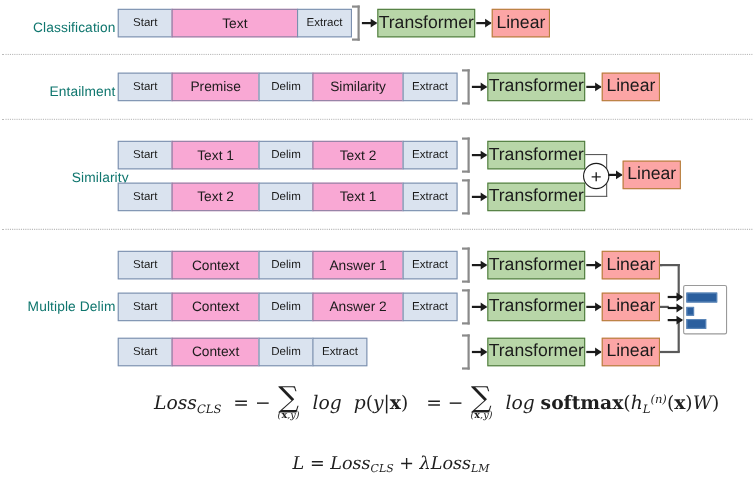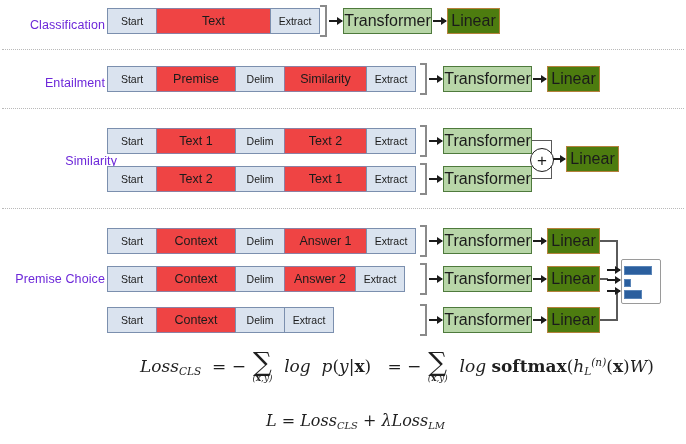--- a/index.html
+++ b/index.html
@@ -8,21 +8,21 @@
     font-family:"Liberation Sans",sans-serif;
     color:#222222;
   }
   .canvas{position:absolute;left:0;top:0;width:686px;height:444px;}
 
   
   .rowlabel{
     position:absolute;
     text-align:right;
     font-size:12.5px;
-    color:#6d28d9;
+    color:#0f766e;
     white-space:nowrap;
     letter-spacing:.1px;
   }
 
   
   .sep{
     position:absolute;
     height:0;
     border-top:1px dotted #b9b9b9;
   }
@@ -34,33 +34,33 @@
     border:1px solid #7b8fae;
     display:flex;align-items:center;justify-content:center;
     font-size:11px;
     color:#1b1b1b;
     margin-left:-1px;
     white-space:nowrap;
     overflow:hidden;
   }
   .cell:first-child{margin-left:0;}
   .cell.blue{background:#dae3ef;}
-  .cell.purple{background:#ef4444;border-color:#8d80a3;}
+  .cell.purple{background:#f9a8d4;border-color:#8d80a3;}
   .cell.small{font-size:10.5px;}
   .cell.big{font-size:12.5px;}
 
   
   .mod{
     position:absolute;box-sizing:border-box;
     display:flex;align-items:center;justify-content:center;
     font-size:16px;color:#1b1b1b;height:26px;
     white-space:nowrap;
   }
   .mod.green{background:#b8d6a8;border:1.4px solid #4e7a3c;}
-  .mod.orange{background:#4d7c0f;border:1.4px solid #b5813c;}
+  .mod.orange{background:#fca5a5;border:1.4px solid #b5813c;}
 
   
   .arrow{position:absolute;height:2px;background:#1b1b1b;}
   .arrow::after{
     content:"";position:absolute;right:-1px;top:-3px;
     border-left:6px solid #1b1b1b;
     border-top:4px solid transparent;
     border-bottom:4px solid transparent;
   }
   .plainline{position:absolute;background:#5a5a5a;}
@@ -175,40 +175,40 @@
   <div class="plainline" style="left:532px;top:140px;width:20px;height:1.4px;"></div>
   <div class="plainline" style="left:550.6px;top:140px;width:1.4px;height:14px;"></div>
   <div class="plainline" style="left:532px;top:178px;width:20px;height:1.4px;"></div>
   <div class="plainline" style="left:550.6px;top:166px;width:1.4px;height:13px;"></div>
   <div class="plus" style="left:530px;top:148px;">+</div>
   <div class="arrow" style="left:553px;top:158px;width:12px;"></div>
   <div class="mod orange" style="left:566px;top:146px;width:53px;">Linear</div>
 
   <div class="sep" style="left:2px;top:208px;width:682px;"></div>
 
-  <div class="rowlabel" style="left:0;top:272px;width:105px;">Premise Choice</div>
+  <div class="rowlabel" style="left:0;top:272px;width:105px;">Multiple Delim</div>
 
   <div class="seq" style="left:107px;top:228px;width:313px;">
     <div class="cell blue small" style="width:50px;">Start</div>
     <div class="cell purple big" style="width:80px;">Context</div>
     <div class="cell blue small" style="width:50px;">Delim</div>
     <div class="cell purple big" style="width:83px;">Answer 1</div>
     <div class="cell blue small" style="width:50px;">Extract</div>
   </div>
   <div class="brk" style="left:420px;top:225px;height:32px;"></div>
   <div class="arrow" style="left:429px;top:240px;width:13px;"></div>
   <div class="mod green" style="left:443px;top:228px;width:89px;">Transformer</div>
   <div class="arrow" style="left:533px;top:240px;width:13px;"></div>
   <div class="mod orange" style="left:547px;top:228px;width:53px;">Linear</div>
 
   <div class="seq" style="left:107px;top:266px;width:313px;">
     <div class="cell blue small" style="width:50px;">Start</div>
     <div class="cell purple big" style="width:80px;">Context</div>
     <div class="cell blue small" style="width:50px;">Delim</div>
-    <div class="cell purple big" style="width:72px;">Answer 2</div>
+    <div class="cell purple big" style="width:83px;">Answer 2</div>
     <div class="cell blue small" style="width:50px;">Extract</div>
   </div>
   <div class="brk" style="left:420px;top:263px;height:32px;"></div>
   <div class="arrow" style="left:429px;top:278px;width:13px;"></div>
   <div class="mod green" style="left:443px;top:266px;width:89px;">Transformer</div>
   <div class="arrow" style="left:533px;top:278px;width:13px;"></div>
   <div class="mod orange" style="left:547px;top:266px;width:53px;">Linear</div>
 
   <div class="seq" style="left:107px;top:307px;width:313px;">
     <div class="cell blue small" style="width:50px;">Start</div>

